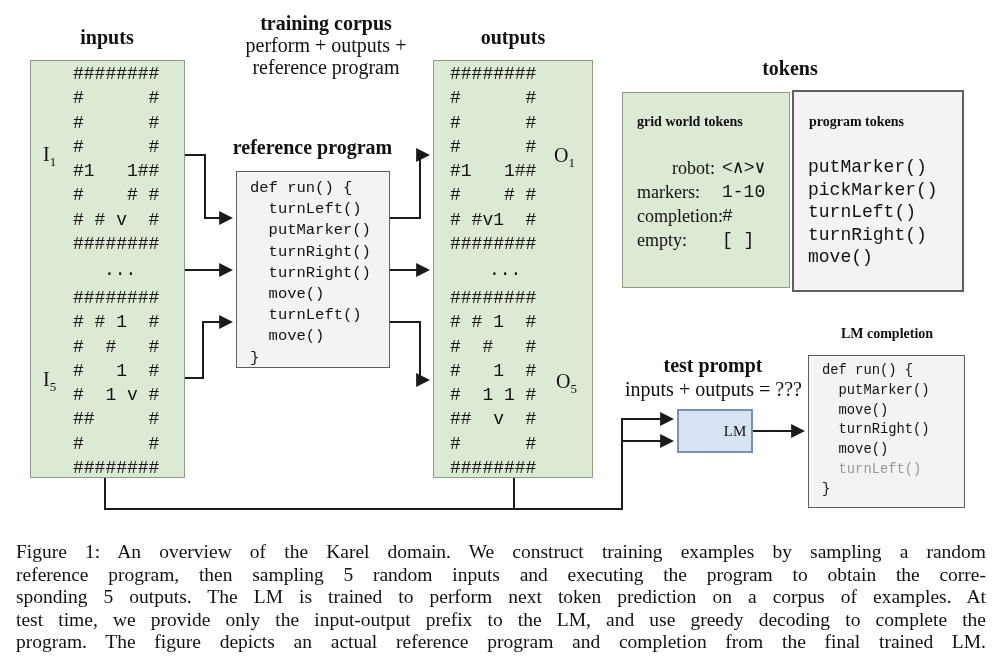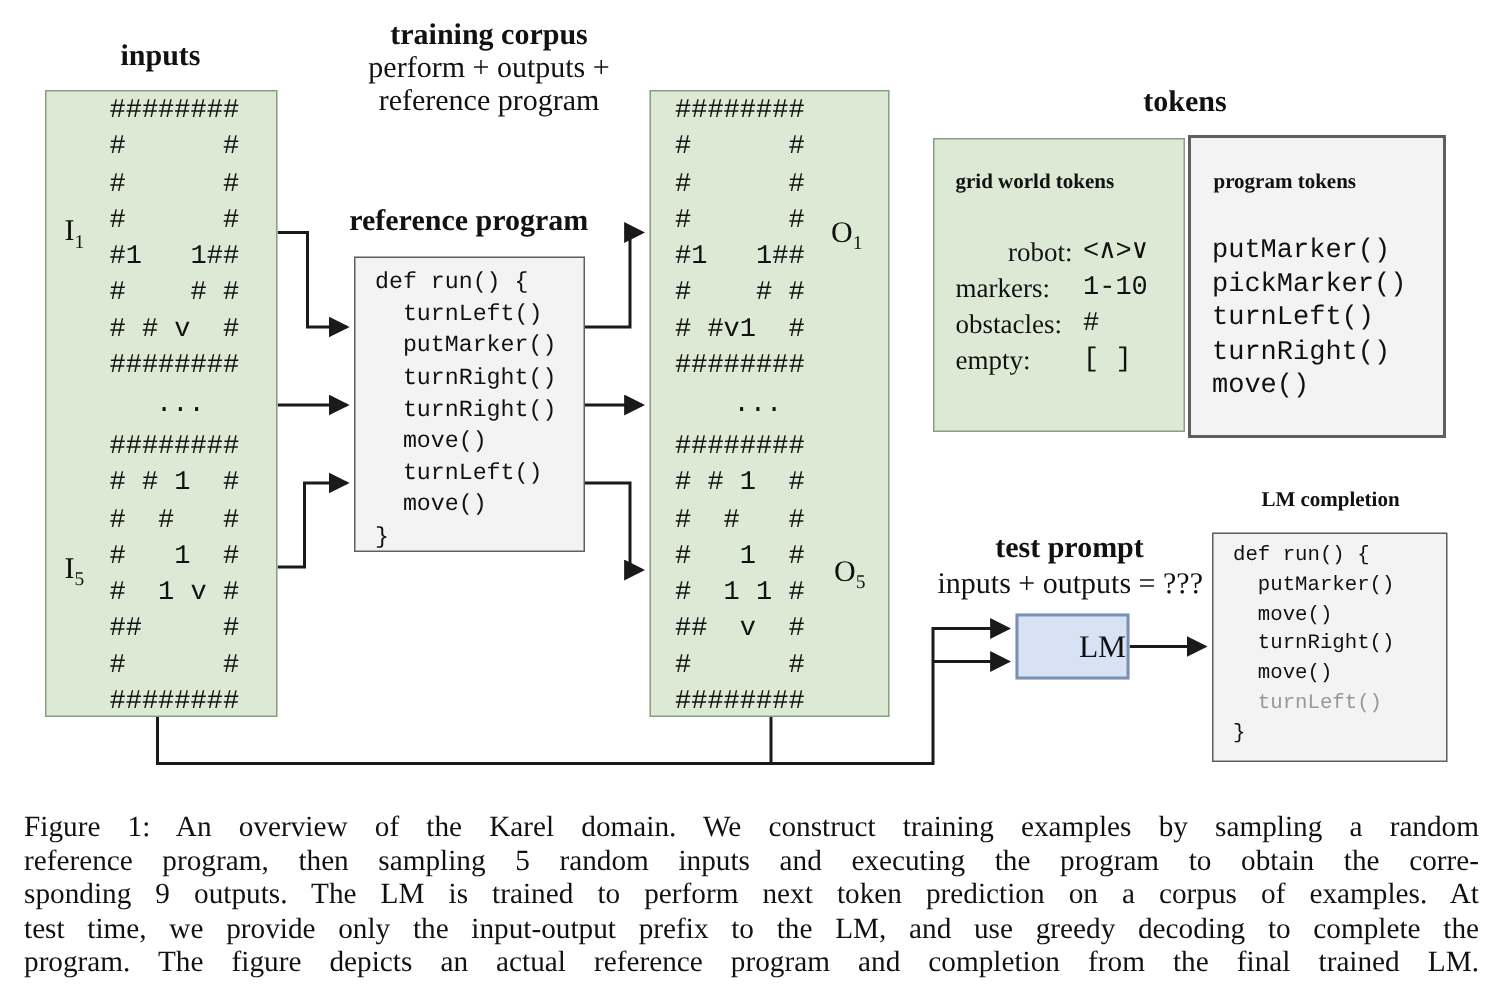--- a/index.html
+++ b/index.html
@@ -20,21 +20,21 @@
   .dots{font-size:18px;line-height:24px;}
   .iolabel{font-size:20px;}
   .iolabel sub{font-size:13px;}
   .refcode{font-size:15.5px;line-height:21.2px;}
   .gwlabel{font-size:18px;line-height:24px;}
   .gwval{font-size:18px;line-height:24px;}
   .ptitem div{font-size:18px;height:22.5px;}
   .lmcode div{font-size:13.8px;height:19.8px;white-space:pre;
               font-family:"Liberation Mono","DejaVu Sans Mono",monospace;}
   .lmcode div:nth-child(6){color:#98989a;}
-  .lmtext{font-size:21px;margin-left:40px;}
+  .lmtext{font-size:15px;margin-left:40px;}
   .caption{left:16px;top:541px;width:970px;}
   .caption div{font-size:19.5px;height:22.6px;text-align:justify;text-align-last:justify;}
   svg.arrows{position:absolute;left:0;top:0;pointer-events:none;}
   svg.arrows path{stroke:#1a1a1a;stroke-width:2;fill:none;}
 </style>
 </head>
 <body>
 
 <div class="stage">
 
@@ -50,20 +50,21 @@
     <path d="M390,218 H420 V155 H428" marker-end="url(#arr)"></path>
     <path d="M390,270 H428" marker-end="url(#arr)"></path>
     <path d="M390,322 H420 V380 H428" marker-end="url(#arr)"></path>
     <path d="M105,477 V509 H622 V419 H672" marker-end="url(#arr)"></path>
     <path d="M622,441 H672" marker-end="url(#arr)"></path>
     <path d="M514,477 V509"></path>
     <path d="M753,431 H803" marker-end="url(#arr)"></path>
   </svg>
 
   <div class="abs ctr b h20" style="left:37px;top:26px;width:140px;">inputs</div>
+  <div class="abs ctr b h20" style="left:443px;top:26px;width:140px;">outputs</div>
 
   <div class="abs ctr" style="left:226px;top:12px;width:200px;">
     <div class="b h20">training corpus</div>
     <div class="h20">perform + outputs +</div>
     <div class="h20">reference program</div>
   </div>
 
   <div class="abs greenbox" style="left:30px;top:60px;width:155px;height:418px;"></div>
   <div class="abs mono pre grid" style="left:73px;top:62px;">########
 #      #
@@ -119,21 +120,21 @@
   <div class="abs iolabel" style="left:556px;top:370px;"><span>O</span><sub>5</sub></div>
 
   <div class="abs ctr b h20" style="left:720px;top:57px;width:140px;">tokens</div>
 
   <div class="abs greenbox" style="left:622px;top:92px;width:168px;height:196px;"></div>
   <div class="abs b h19" style="left:637px;top:111px;">grid world tokens</div>
   <div class="abs gwlabel" style="left:672px;top:156px;">robot:</div>
   <div class="abs mono gwval" style="left:722px;top:156px;">&lt;∧&gt;∨</div>
   <div class="abs gwlabel" style="left:637px;top:180px;">markers:</div>
   <div class="abs mono gwval" style="left:722px;top:180px;">1-10</div>
-  <div class="abs gwlabel" style="left:637px;top:204px;">obstacles:</div>
+  <div class="abs gwlabel" style="left:637px;top:204px;">completion:</div>
   <div class="abs mono gwval" style="left:722px;top:204px;">#</div>
   <div class="abs gwlabel" style="left:637px;top:228px;">empty:</div>
   <div class="abs mono gwval" style="left:722px;top:228px;">[ ]</div>
 
   <div class="abs graybox" style="left:792px;top:90px;width:172px;height:202px;"></div>
   <div class="abs b h19" style="left:809px;top:111px;">program tokens</div>
   <div class="abs mono ptitem" style="left:808px;top:157px;">
     <div>putMarker()</div>
     <div>pickMarker()</div>
     <div>turnLeft()</div>
@@ -155,18 +156,18 @@
     <div>  move()</div>
     <div>  turnRight()</div>
     <div>  move()</div>
     <div>  turnLeft()</div>
     <div>}</div>
   </div>
 
   <div class="abs caption">
     <div>Figure 1: An overview of the Karel domain. We construct training examples by sampling a random</div>
     <div>reference program, then sampling 5 random inputs and executing the program to obtain the corre-</div>
-    <div>sponding 9 outputs. The LM is trained to perform next token prediction on a corpus of examples. At</div>
+    <div>sponding 5 outputs. The LM is trained to perform next token prediction on a corpus of examples. At</div>
     <div>test time, we provide only the input-output prefix to the LM, and use greedy decoding to complete the</div>
     <div>program. The figure depicts an actual reference program and completion from the final trained LM.</div>
   </div>
 
 </div>
 
 </body></html>

